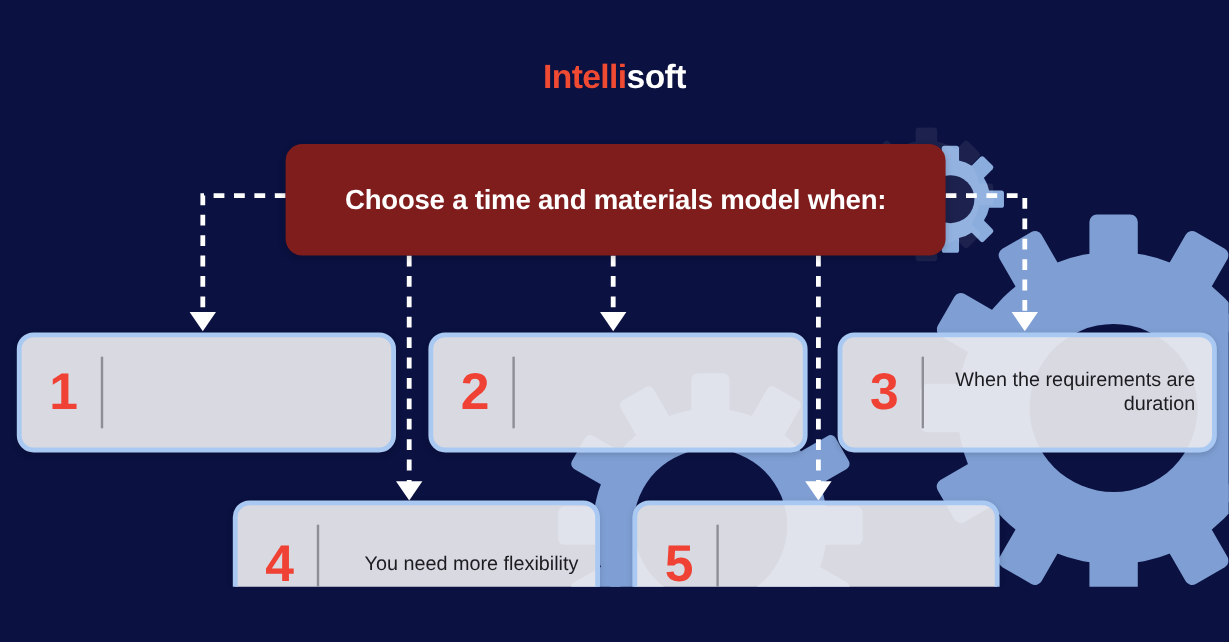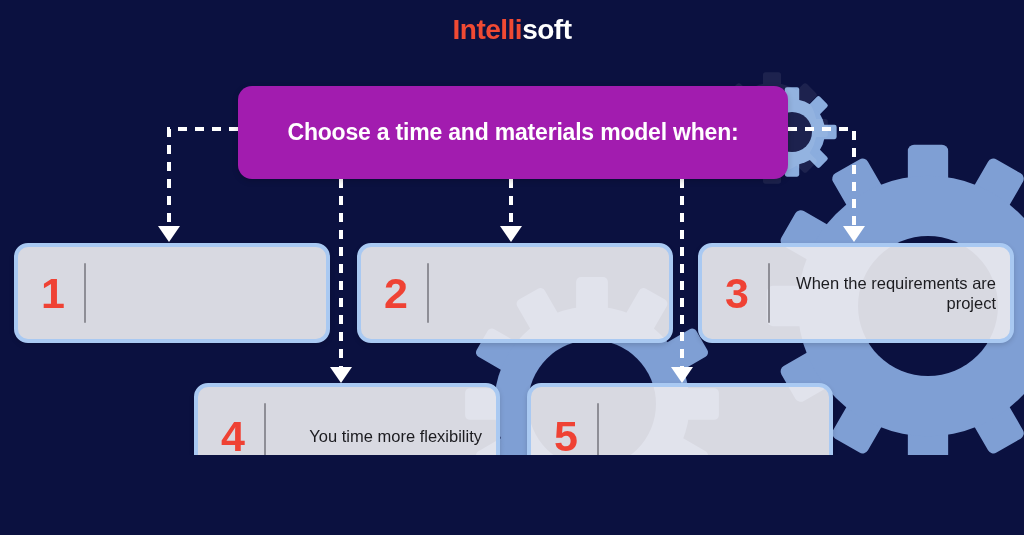--- a/index.html
+++ b/index.html
@@ -3,37 +3,37 @@
 <meta charset="utf-8">
 <style>
   html,body{margin:0;padding:0;}
   body{
     width:1024px;height:535px;
     background:#0b1140;
     font-family:"Liberation Sans", sans-serif;
     overflow:hidden;
     position:relative;
   }
-  #stage{position:relative;width:1024px;height:455px;overflow:hidden;}
+  #stage{position:relative;width:1024px;height:455px;overflow:hidden;margin-top:34px;}
 
   
   #gears{position:absolute;left:0;top:0;width:1024px;height:535px;z-index:0;}
 
   
   .logo{
     position:absolute;left:0;top:14px;width:1024px;text-align:center;
     font-size:28px;font-weight:bold;letter-spacing:-0.5px;z-index:5;
   }
   .logo .a{color:#f04a33;}
   .logo .b{color:#ffffff;}
 
   
   .banner{
     position:absolute;left:238px;top:86px;width:550px;height:93px;
-    background:#a21caf;border-radius:14px;z-index:4;
+    background:#7f1d1d;border-radius:14px;z-index:4;
     display:flex;align-items:center;justify-content:center;
     box-shadow:0 2px 6px rgba(0,0,0,.18);
   }
   .banner-text{
     color:#ffffff;font-size:23px;font-weight:bold;letter-spacing:-0.2px;
     text-align:center;padding:0 22px;
   }
 
   
   #connectors{position:absolute;left:0;top:0;width:1024px;height:535px;z-index:3;}
@@ -165,27 +165,27 @@
   </div>
 
   <div class="card" id="card2">
     <div class="card-num">2</div>
     <div class="card-divider"></div>
   </div>
 
   <div class="card" id="card3">
     <div class="card-num">3</div>
     <div class="card-divider"></div>
-    <div class="card-text">When the requirements are project</div>
+    <div class="card-text">When the requirements are duration</div>
   </div>
 
   <div class="card" id="card4">
     <div class="card-num">4</div>
     <div class="card-divider"></div>
-    <div class="card-text">You time more flexibility</div>
+    <div class="card-text">You need more flexibility</div>
   </div>
 
   <div class="card" id="card5">
     <div class="card-num">5</div>
     <div class="card-divider"></div>
   </div>
 
 </div>
 
 </body></html>

